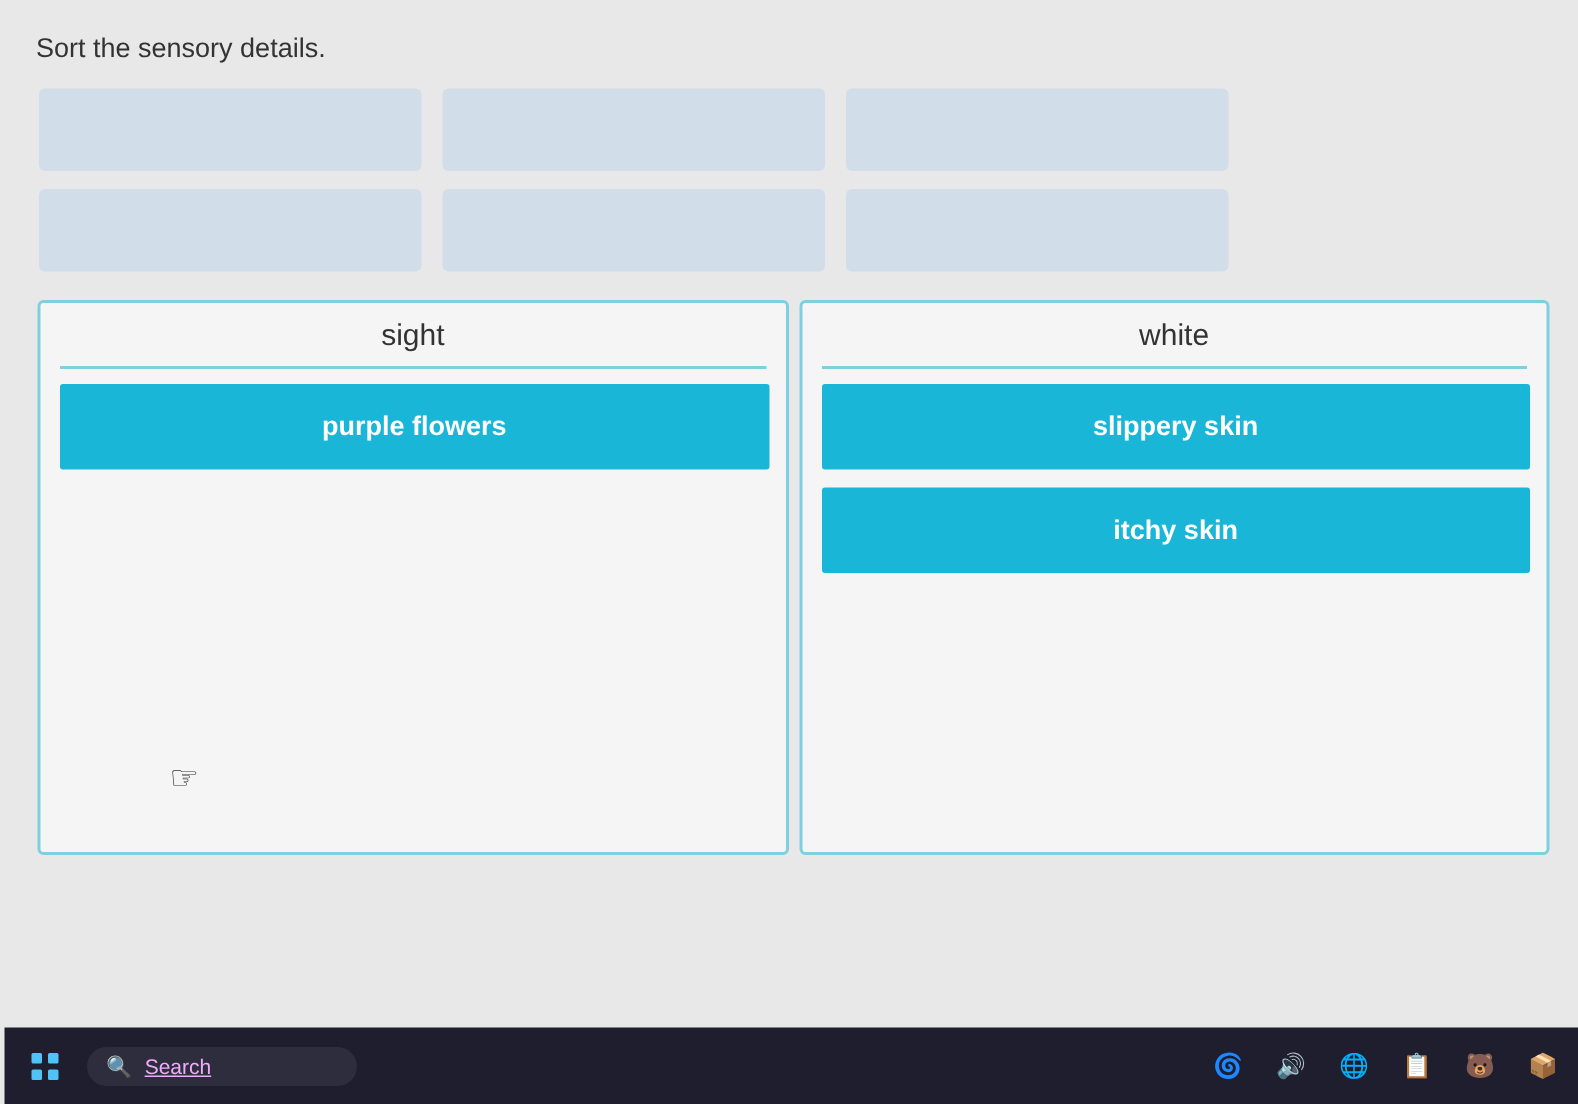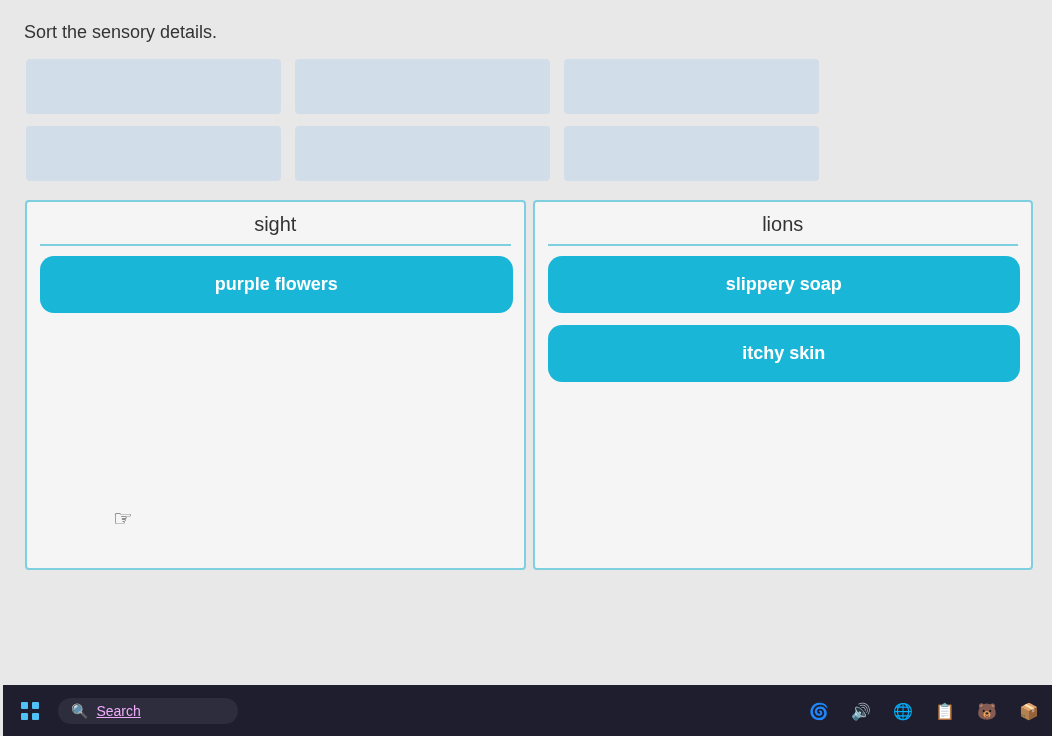--- a/index.html
+++ b/index.html
@@ -75,21 +75,21 @@
       padding-bottom: 8px;
       border-bottom: 2px solid #7ecfdf;
     }
 
     .item-btn {
       display: block;
       width: 100%;
       background: #1ab6d8;
       color: white;
       border: none;
-      border-radius: 14px;
+      border-radius: 2px;
       padding: 18px 10px;
       font-size: 18px;
       font-weight: bold;
       text-align: center;
       margin-bottom: 12px;
       cursor: pointer;
     }
 
     
     .taskbar {
@@ -196,22 +196,22 @@
 
   <div class="sort-columns">
 
     <div class="sort-column">
       <div class="column-header">sight</div>
       <button class="item-btn">purple flowers</button>
       <span class="cursor-hint">☞</span>
     </div>
 
     <div class="sort-column">
-      <div class="column-header">lions</div>
-      <button class="item-btn">slippery soap</button>
+      <div class="column-header">white</div>
+      <button class="item-btn">slippery skin</button>
       <button class="item-btn">itchy skin</button>
     </div>
 
   </div>
 </div>
 
 <div class="taskbar">
   <div class="taskbar-start">
     <div class="taskbar-start-grid">
       <div></div>

